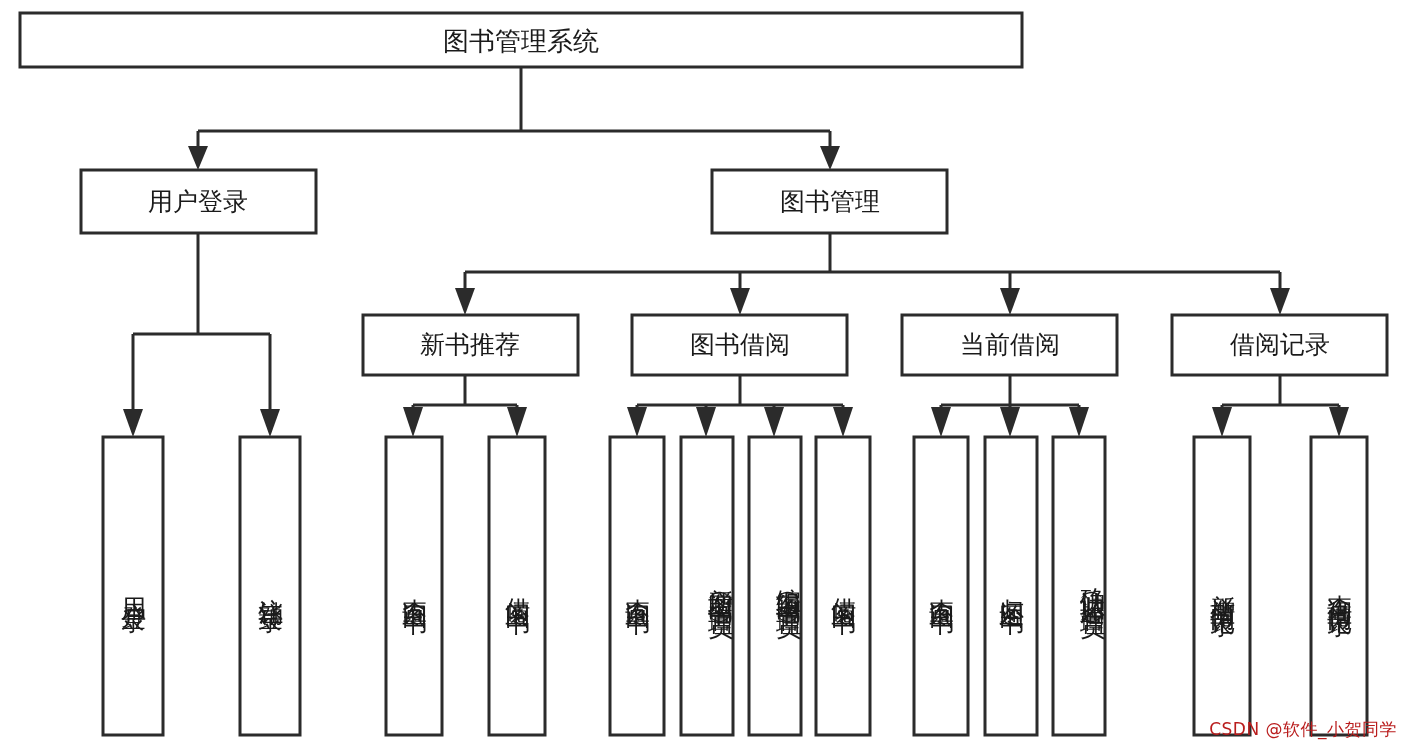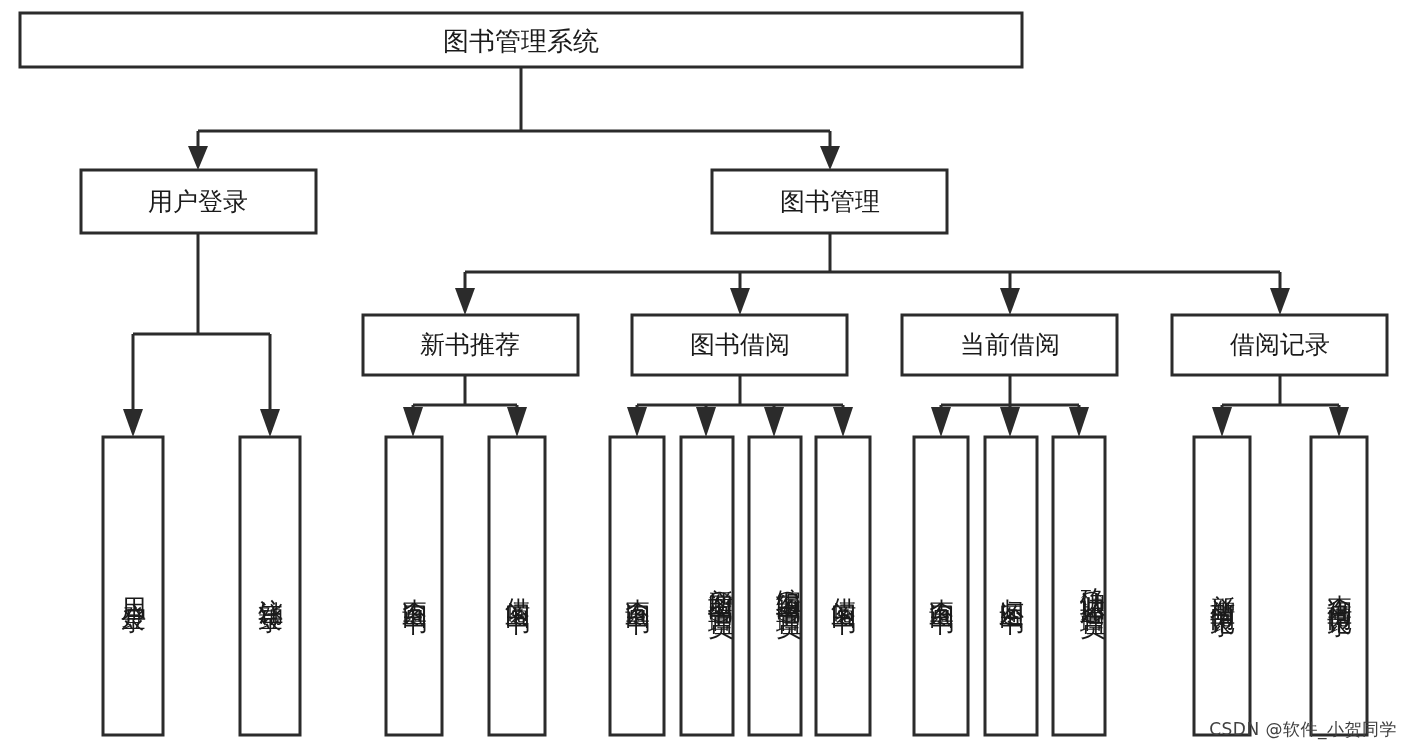--- a/index.html
+++ b/index.html
@@ -70,21 +70,21 @@
     letter-spacing: 4px;
     white-space: nowrap;
     pointer-events: none;
   }
   #watermark {
     position: absolute;
     right: 8px;
     bottom: 6px;
     font-family: "DejaVu Sans", "Liberation Sans", sans-serif;
     font-size: 17px;
-    color: #404040;
+    color: #b91c1c;
     letter-spacing: 0.5px;
     user-select: none;
   }
 </style>
 </head>
 <body>
 
 <div id="diagram-root">
 
   <svg id="flow" viewBox="0 0 1405 747" xmlns="http://www.w3.org/2000/svg">

